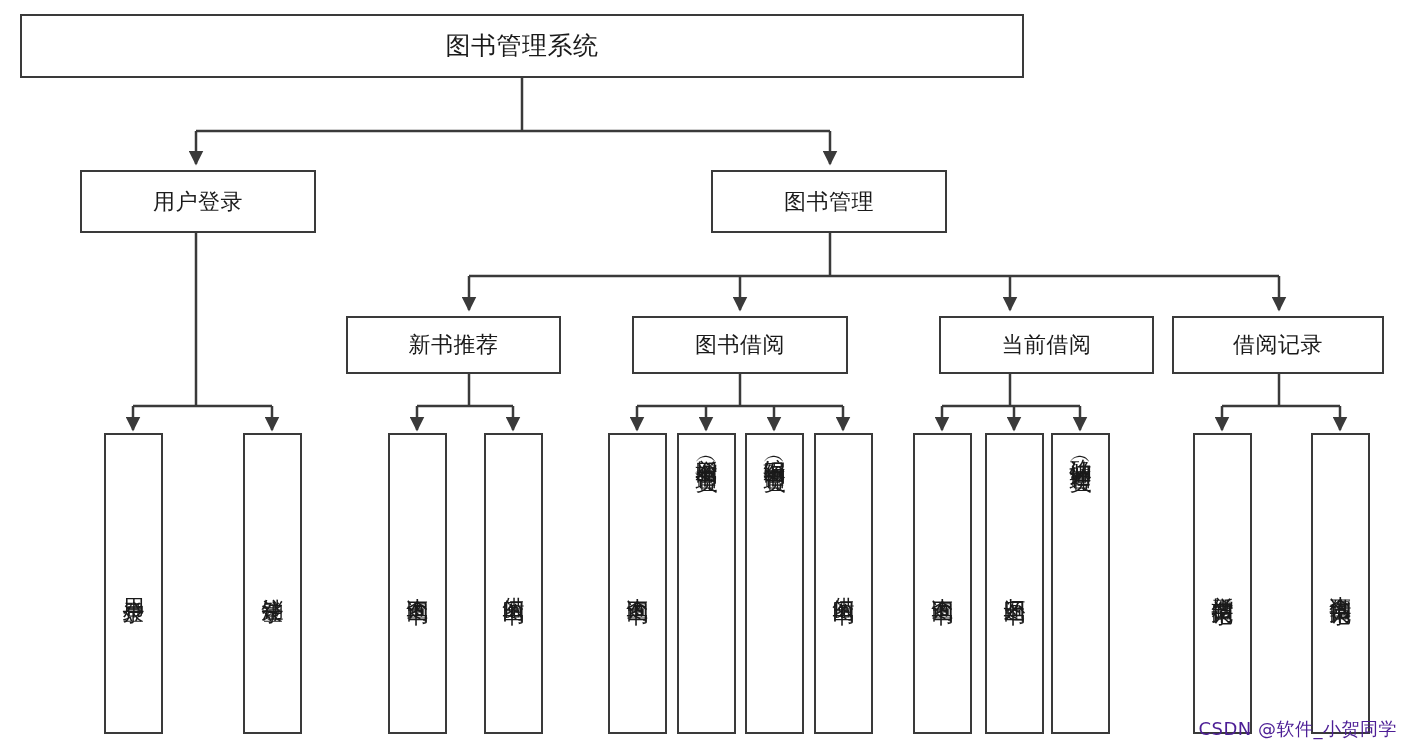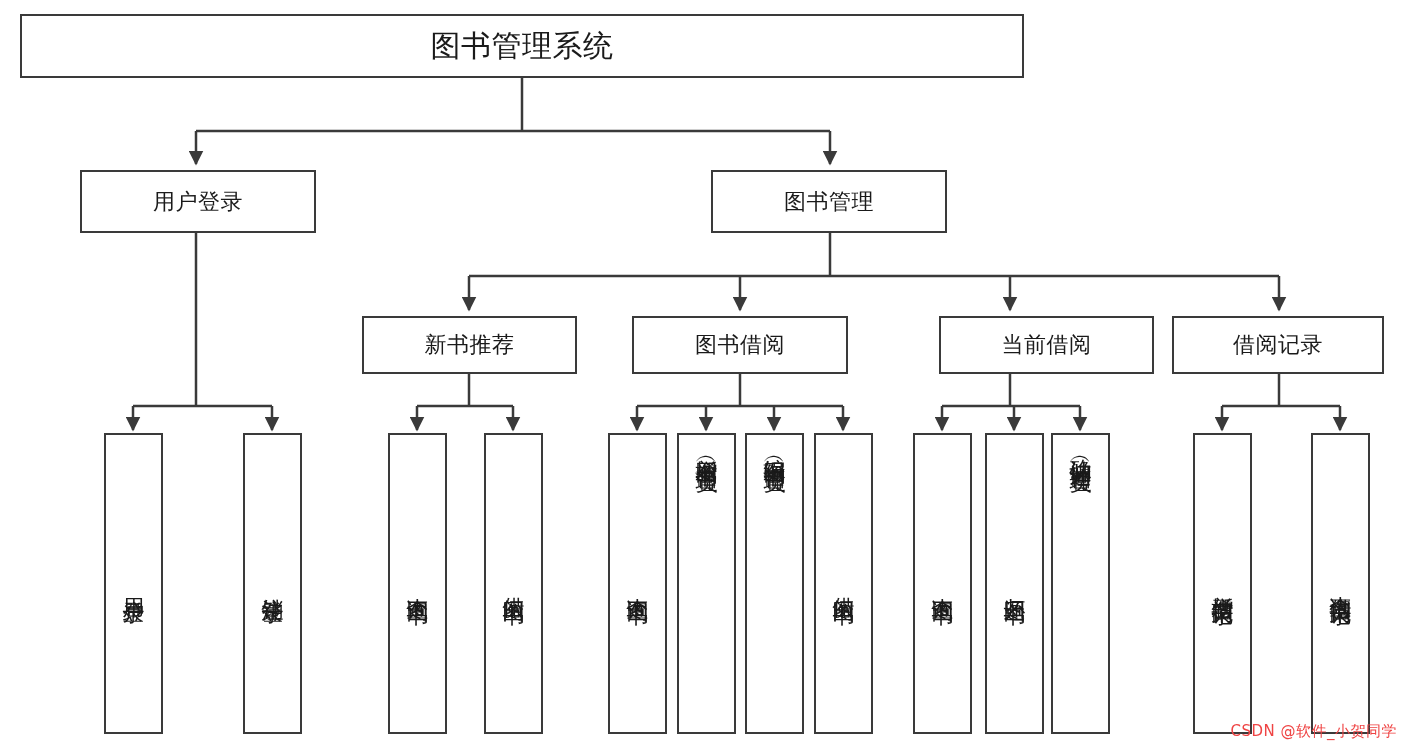--- a/index.html
+++ b/index.html
@@ -41,21 +41,21 @@
     display: block;
     text-align: center;
     white-space: pre-line;
   }
   
   .node.horiz .node-label {
     font-size: 22px;
     letter-spacing: 0.5px;
   }
   #node-root.node.horiz .node-label {
-    font-size: 30px;
+    font-size: 25px;
   }
   
   .node.vert {
     align-items: flex-start;
     justify-content: center;
     padding-top: 6px;
   }
   .node.vert .node-label {
     writing-mode: vertical-rl;
     text-orientation: upright;
@@ -66,22 +66,22 @@
     white-space: nowrap;
   }
   .node.vert.centered {
     align-items: center;
     padding-top: 0;
   }
   #watermark {
     position: absolute;
     right: 8px;
     bottom: 6px;
-    font-size: 15px;
-    color: #ef4444;
+    font-size: 18px;
+    color: #4c1d95;
     letter-spacing: 0.5px;
     white-space: nowrap;
     user-select: none;
   }
 </style>
 </head>
 <body>
 
 <div id="diagram-root">
 
@@ -139,21 +139,21 @@
     <span class="node-label">图书管理系统</span>
   </div>
 
   <div class="node horiz" style="left:80px; top:170px; width:236px; height:63px;">
     <span class="node-label">用户登录</span>
   </div>
   <div class="node horiz" style="left:711px; top:170px; width:236px; height:63px;">
     <span class="node-label">图书管理</span>
   </div>
 
-  <div class="node horiz" style="left:362px; top:316px; width:215px; height:58px;">
+  <div class="node horiz" style="left:346px; top:316px; width:215px; height:58px;">
     <span class="node-label">新书推荐</span>
   </div>
   <div class="node horiz" style="left:632px; top:316px; width:216px; height:58px;">
     <span class="node-label">图书借阅</span>
   </div>
   <div class="node horiz" style="left:903px; top:316px; width:215px; height:58px;margin-left:36px;">
     <span class="node-label">当前借阅</span>
   </div>
   <div class="node horiz" style="left:1172px; top:316px; width:212px; height:58px;">
     <span class="node-label">借阅记录</span>

